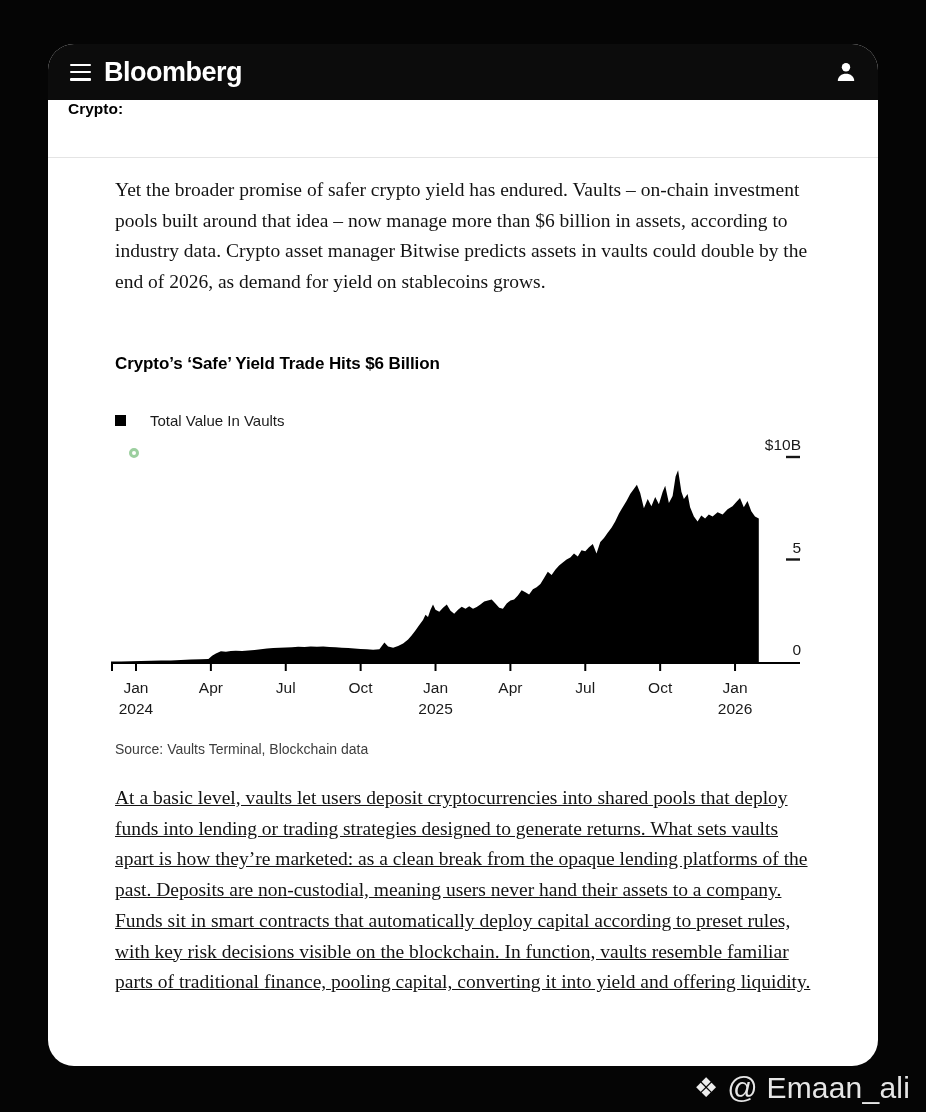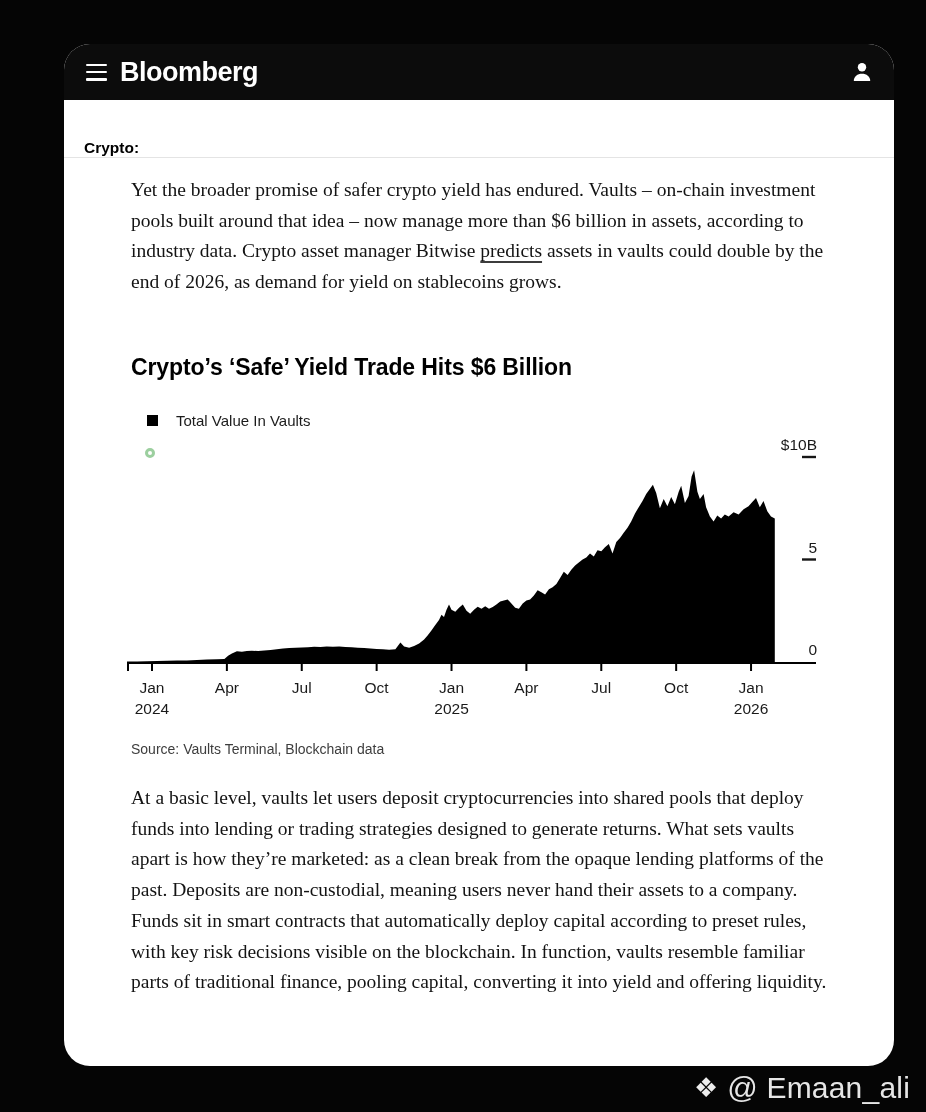--- a/index.html
+++ b/index.html
@@ -5,21 +5,21 @@
   * { margin: 0; padding: 0; box-sizing: border-box; }
   html, body { width: 926px; height: 1112px; }
   body {
     background: #050505;
     font-family: "Liberation Sans", sans-serif;
     position: relative;
     overflow: hidden;
   }
   .card {
     position: absolute;
-    left: 64px; top: 44px;
+    left: 48px; top: 44px;
     width: 830px; height: 1022px;
     background: #ffffff;
     border-radius: 26px;
     overflow: hidden;
   }
   
   .app-header {
     position: absolute; left: 0; top: 0;
     width: 100%; height: 56px;
     background: #0c0c0c;
@@ -37,57 +37,56 @@
     color: #ffffff;
     font-size: 27px; font-weight: 700; letter-spacing: -0.5px;
   }
   .profile { margin-left: auto; margin-right: 20px; width: 24px; height: 24px; cursor: pointer; }
   
   .topic-nav {
     position: absolute; left: 0; top: 56px;
     width: 100%; height: 58px;
     background: #fff;
     border-bottom: 1px solid #e4e4e4;
-    display: flex; align-items: flex-end;
+    display: flex; align-items: flex-start;
     padding-left: 20px;
     white-space: nowrap; overflow: hidden;
     font-size: 15.5px; color: #1b1b1b;
   }
   .topic-label { font-weight: 700; margin-right: 15px; color: #000; }
   .nav-item { cursor: pointer; }
   .nav-divider { display: inline-block; width: 1px; height: 24px; background: #c9c9c9; margin: 0 14px; vertical-align: middle; }
   
   .para {
     position: absolute; left: 67px; width: 706px;
     font-family: "Liberation Serif", serif;
     font-size: 19.5px; line-height: 30.7px; color: #131313;
   }
   .para-1 { top: 131px; }
-  .para-2 { top: 739px; }
+  .para-2 { top: 739px; text-decoration: underline; }
   .inline-link {
     color: inherit; cursor: pointer;
-    text-decoration: underline;
     text-decoration-thickness: 1.5px;
     text-underline-offset: 3.5px;
     text-decoration-color: #3c3c3c;
     margin-top: 8px;
   }
   
   .chart-title {
     position: absolute; left: 67px; top: 310px;
-    font-size: 23px; font-weight: 700; color: #000; letter-spacing: -0.1px;
+    font-size: 17px; font-weight: 700; color: #000; letter-spacing: -0.1px;
   }
   .chart-subtitle {
     position: absolute; left: 67px; top: 339px;
     font-size: 17.5px; color: #1c1c1c;
   }
   .chart-legend {
     position: absolute; left: 67px; top: 368px;
-    display: flex; align-items: center; gap: 18px;
-    font-size: 15px; color: #1b1b1b; margin-left: 16px;
+    display: flex; align-items: center; gap: 24px;
+    font-size: 15px; color: #1b1b1b;
   }
   .legend-swatch { width: 11px; height: 11px; background: #000; }
   .green-ring {
     position: absolute; left: 81px; top: 404px;
     width: 10px; height: 10px;
     border: 3px solid #9ccf9f; border-radius: 50%;
     background: #fff;
   }
   .chart-svg { position: absolute; left: 52px; top: 391px; }
   .chart-source {

